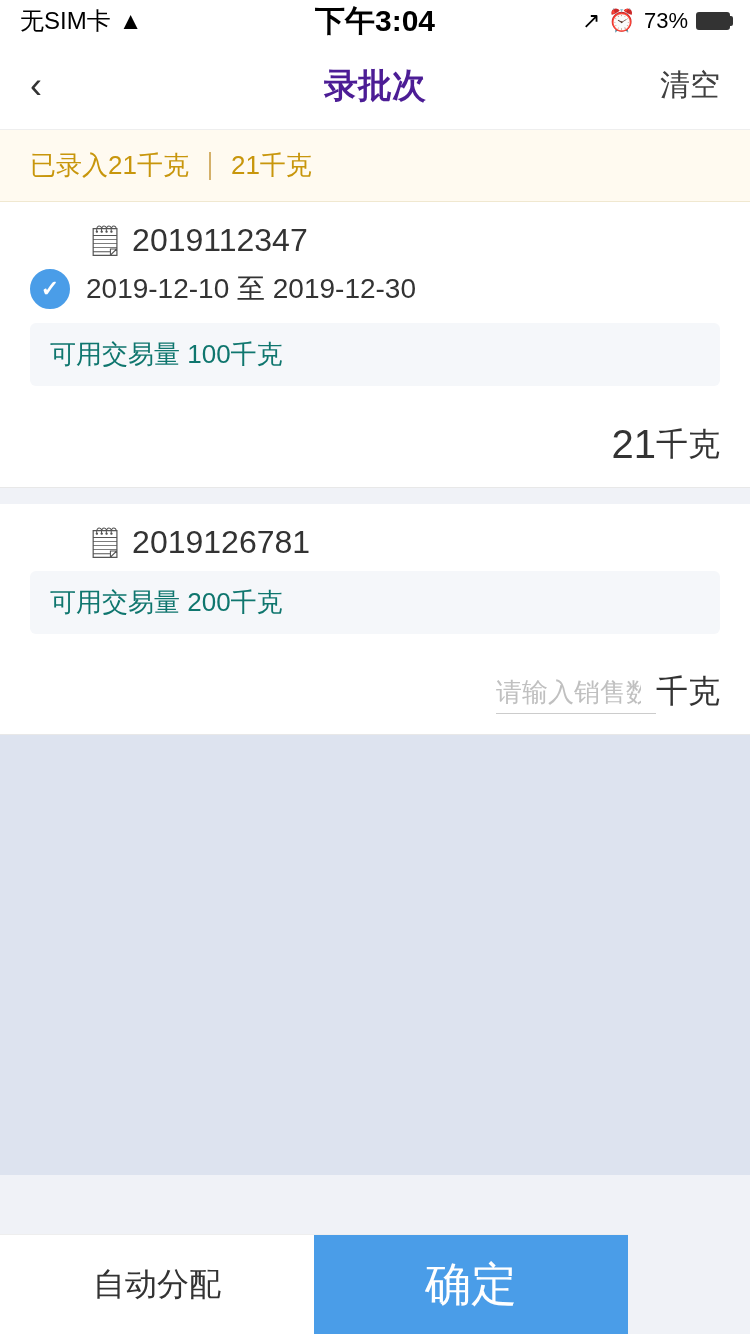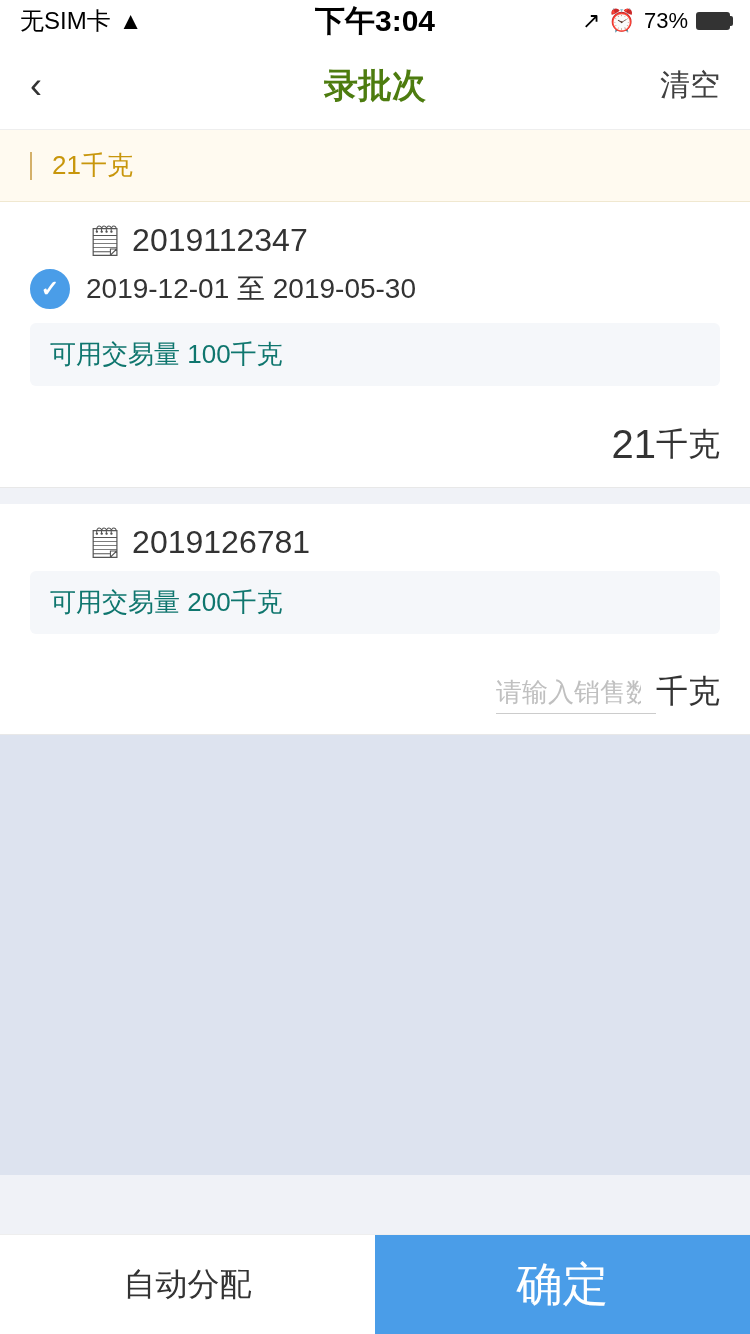--- a/index.html
+++ b/index.html
@@ -54,21 +54,21 @@
       border-bottom: 1px solid #eee;
     }
     .nav-back {
       font-size: 36px;
       color: #333;
       cursor: pointer;
     }
     .nav-title {
       font-size: 34px;
       font-weight: 600;
-      color: #4d7c0f;
+      color: #4c1d95;
       position: absolute;
       left: 50%;
       transform: translateX(-50%);
       font-family: Liberation Serif, serif;
     }
     .nav-clear {
       font-size: 30px;
       color: #404040;
       cursor: pointer;
     }
@@ -202,21 +202,21 @@
       flex: 1;
       background: #dde3ef;
       min-height: 440px;
     }
 
     
     .footer {
       position: fixed;
       bottom: 0;
       left: 0;
-      width: 750px;
+      width: 628px;
       height: 100px;
       display: flex;
       background: #fff;
       border-top: 1px solid #eee;
     }
     .footer-auto-btn {
       flex: 1;
       display: flex;
       align-items: center;
       justify-content: center;
@@ -265,35 +265,36 @@
 
 <div class="nav-bar" style="position:relative;">
   <span class="nav-back">‹</span>
   <span class="nav-title">录批次</span>
   <span class="nav-clear">清空</span>
 </div>
 
 <div class="content-wrapper">
 
   <div class="info-banner">
+    <span class="info-text">已录入21千克</span>
     <div class="info-divider"></div>
     <span class="info-text">21千克</span>
   </div>
 
   <div class="batch-item">
     <div class="batch-item-inner">
 
       <div class="batch-id-row">
         <span class="doc-icon">🗒</span>
         <span class="batch-id">2019112347</span>
       </div>
 
       <div class="batch-date-row">
         <div class="radio-circle checked"></div>
-        <span class="batch-date">2019-12-01 至 2019-05-30</span>
+        <span class="batch-date">2019-12-10 至 2019-12-30</span>
       </div>
 
       <div class="available-qty">可用交易量 100千克</div>
     </div>
 
     <div class="input-row">
       <span class="qty-value">21</span>
       <span class="unit-text">千克</span>
     </div>
   </div>

